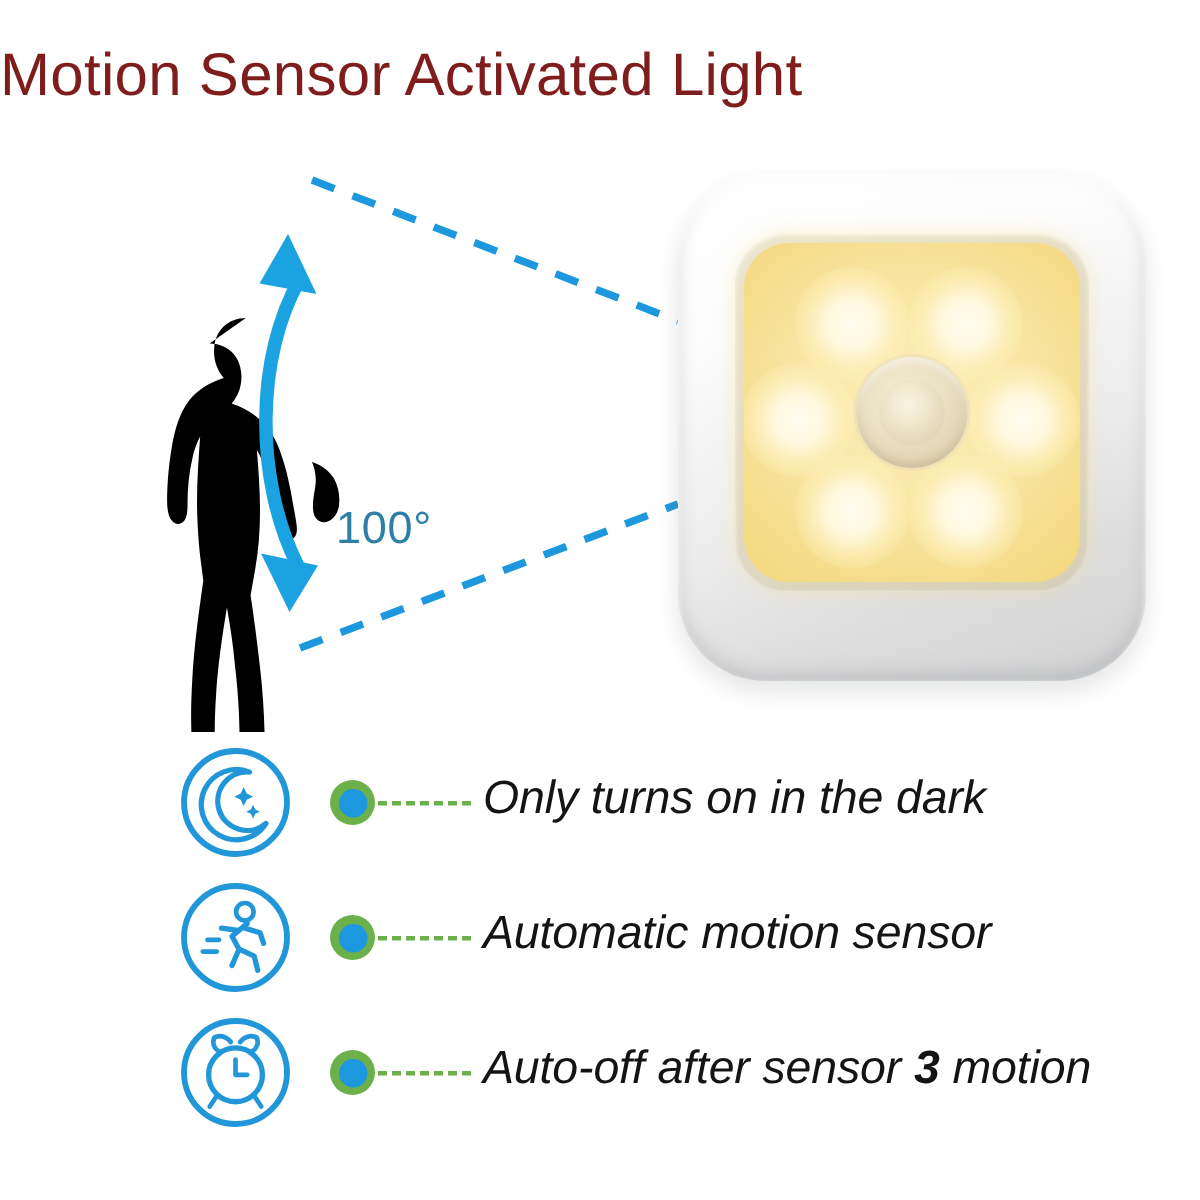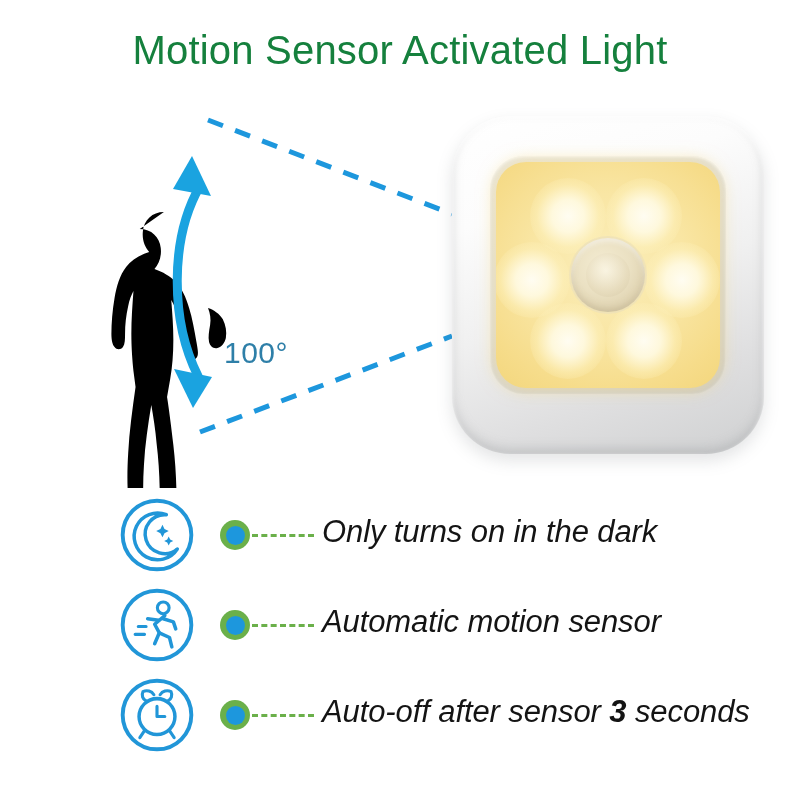--- a/index.html
+++ b/index.html
@@ -19,25 +19,25 @@
     background: #ffffff;
     overflow: hidden;
   }
 
   
   #title {
     position: absolute;
     left: 0;
     top: 28px;
     width: 800px;
-    text-align: center;
+    text-align: left;
     font-size: 40px;
     font-weight: 400;
     letter-spacing: 0.2px;
-    color: #15803d;
+    color: #7f1d1d;
     white-space: nowrap;
   }
 
   
   #hero {
     position: absolute;
     left: 0;
     top: 88px;
     width: 800px;
     height: 400px;
@@ -350,18 +350,18 @@
         <path d="M36 32 a9 9 0 0 1 -4 -12 a11 11 0 0 1 14 4" fill="none" stroke="#2196d8" stroke-width="4" stroke-linecap="round"></path>
         <path d="M64 32 a9 9 0 0 0 4 -12 a11 11 0 0 0 -14 4" fill="none" stroke="#2196d8" stroke-width="4" stroke-linecap="round"></path>
         <path d="M34 70 L28 79 M66 70 L72 79" fill="none" stroke="#2196d8" stroke-width="4" stroke-linecap="round"></path>
         <path d="M50 39 L50 52 L60 52" fill="none" stroke="#2196d8" stroke-width="4" stroke-linecap="round" stroke-linejoin="round"></path>
       </svg>
       <div class="feature-bullet">
         <i></i>
       </div>
       <div class="feature-dash"></div>
       <div class="feature-text">
-        <span>Auto-off after sensor </span><b>3</b><span> seconds</span>
+        <span>Auto-off after sensor </span><b>3</b><span> motion</span>
       </div>
     </div>
 
   </div>
 </div>
 
 </body></html>

